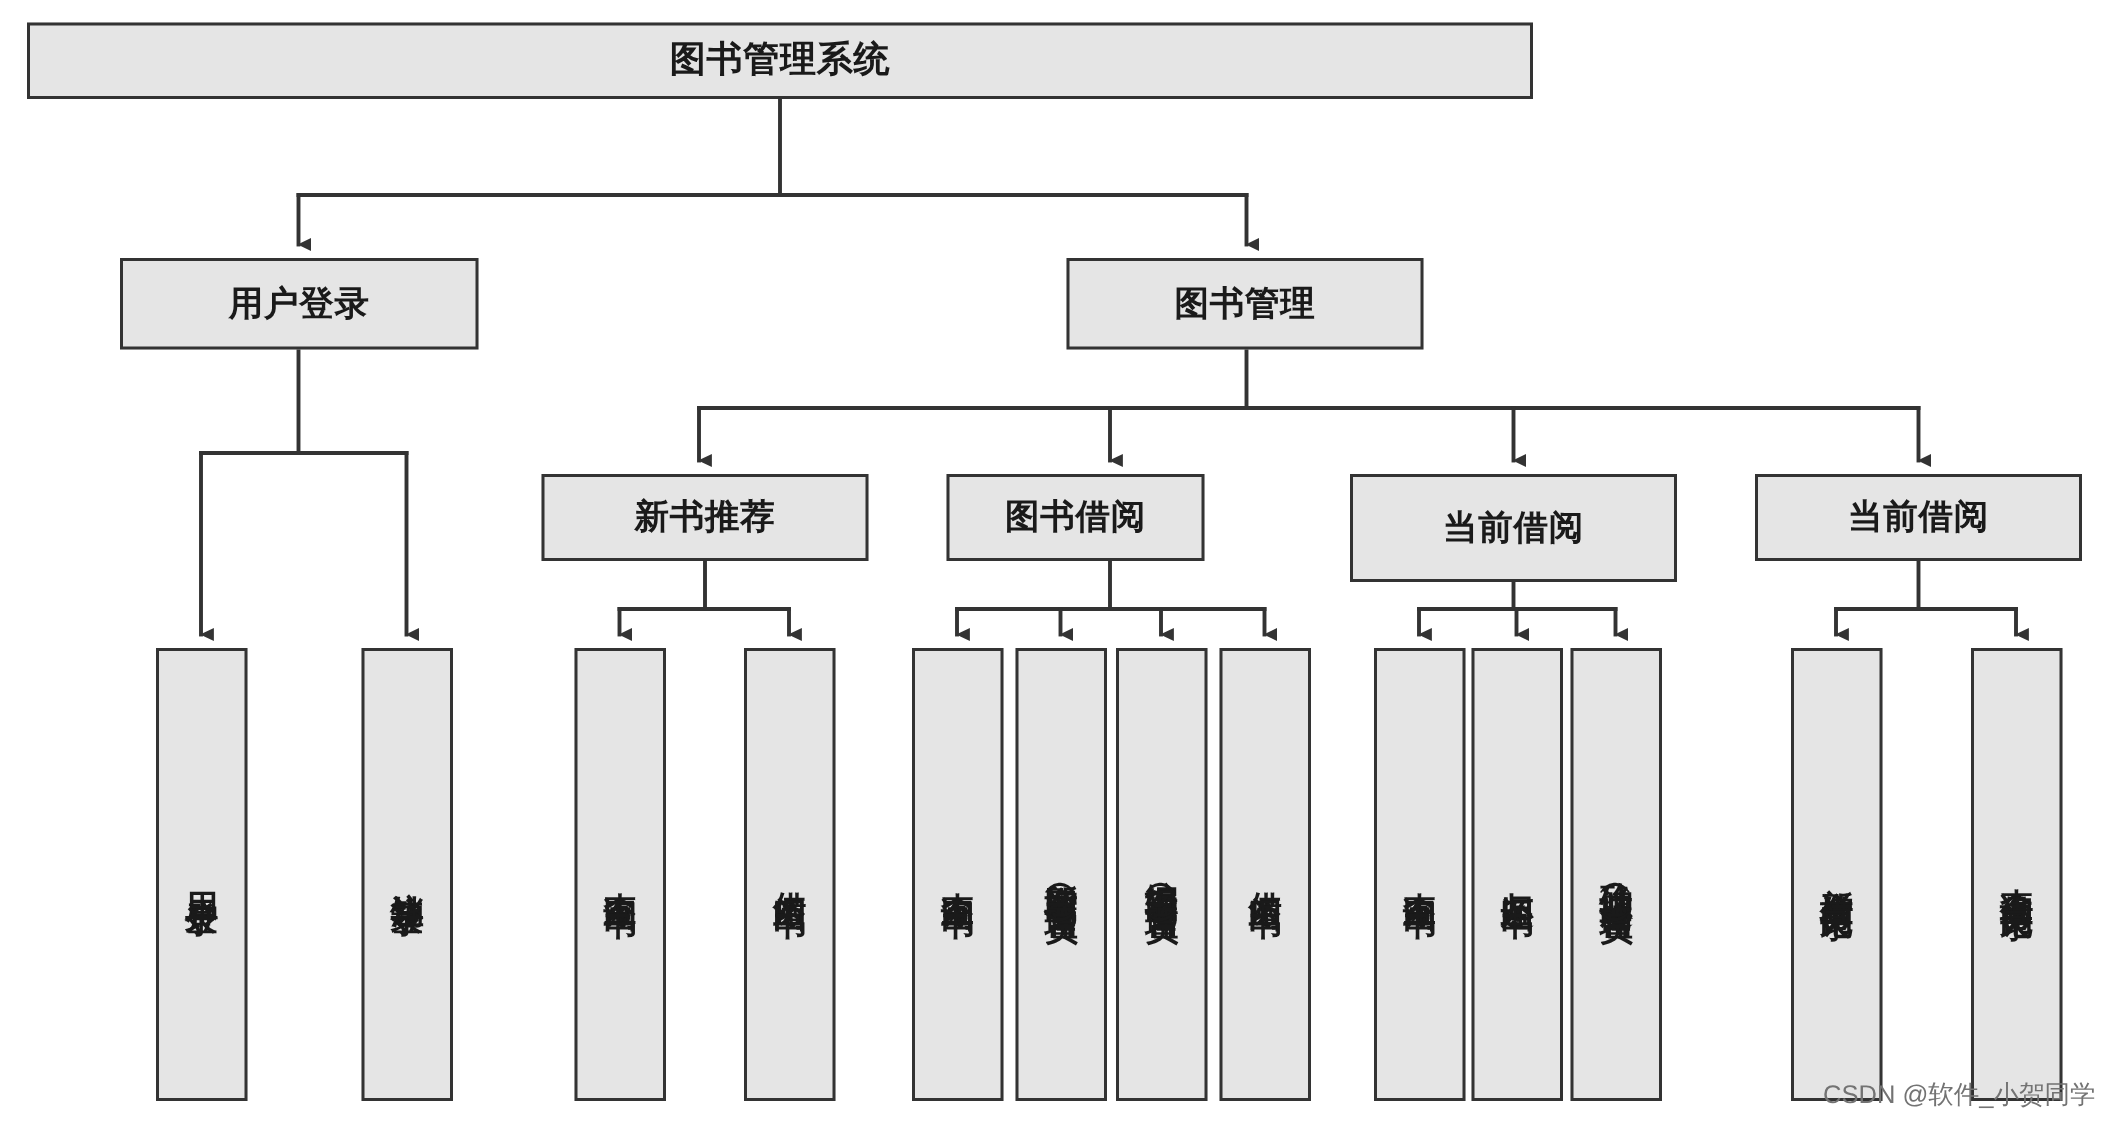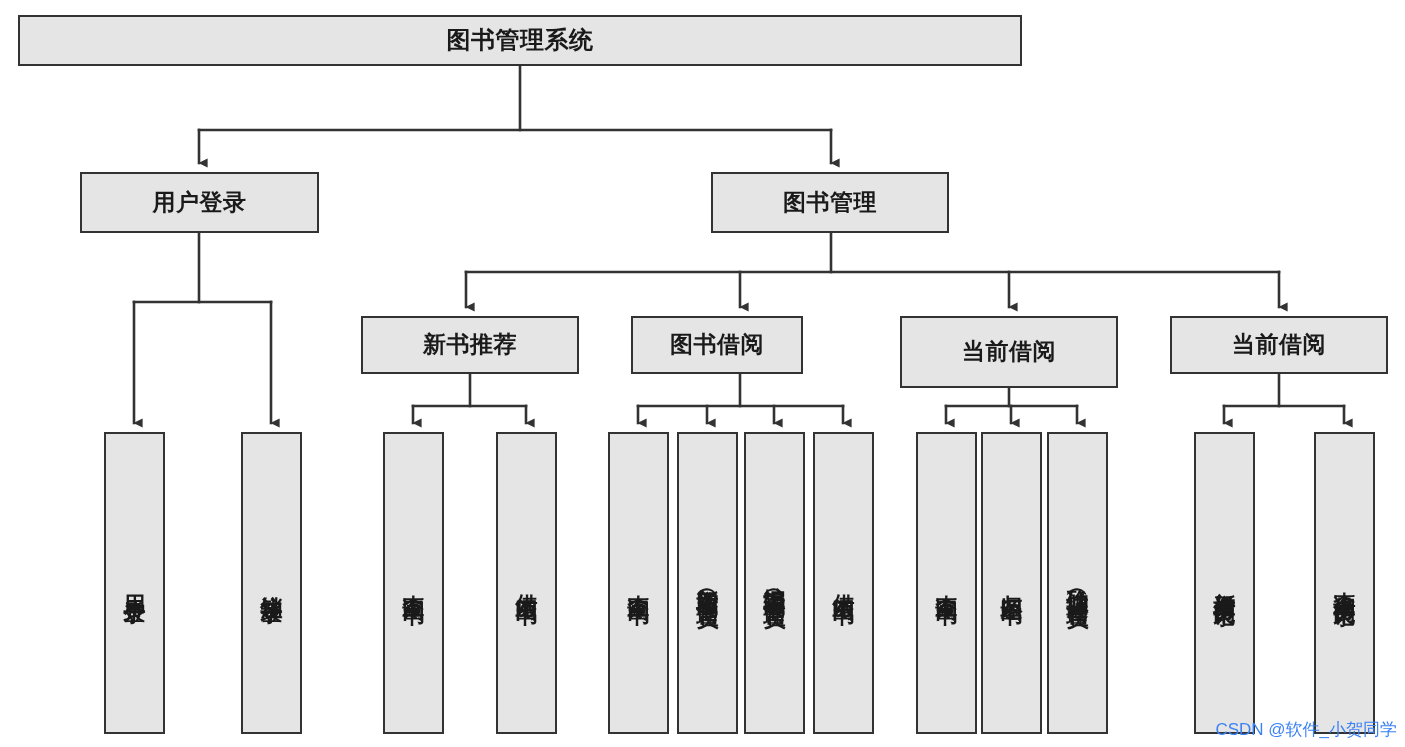--- a/index.html
+++ b/index.html
@@ -64,21 +64,21 @@
     font-size: 22px;
     letter-spacing: 3px;
     line-height: 1;
     white-space: nowrap;
   }
   #watermark {
     position: absolute;
     right: 8px;
     bottom: 6px;
     font-size: 17px;
-    color: #3b82f6;
+    color: #737373;
     font-family: "Liberation Sans", "DejaVu Sans", sans-serif;
     white-space: nowrap;
     user-select: none;
   }
 </style>
 </head>
 <body>
 
 <div id="diagram-root">
 

